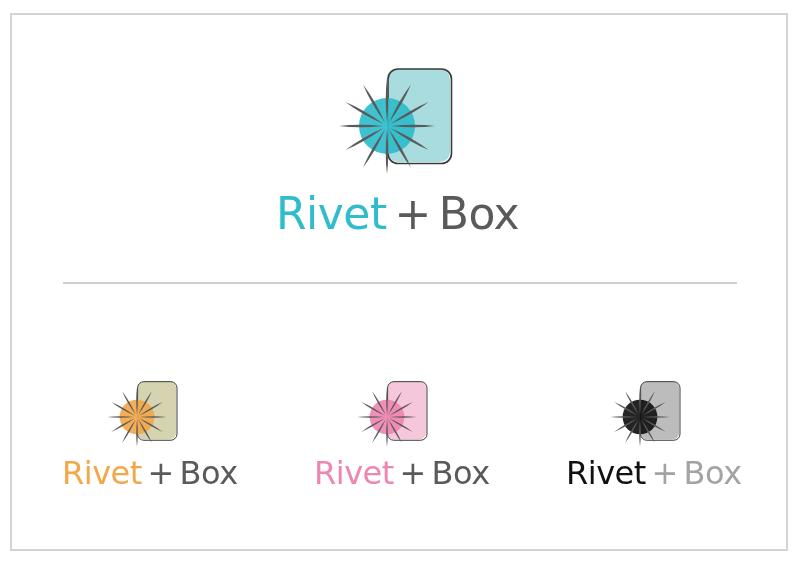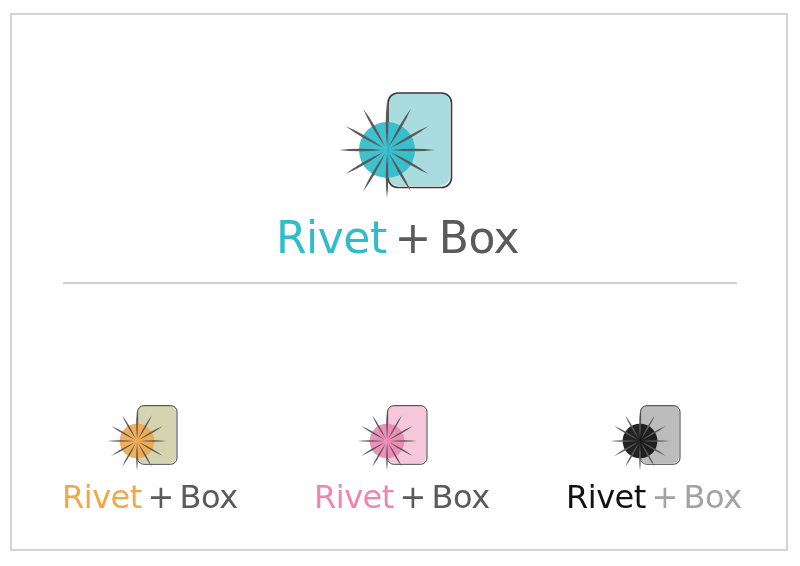--- a/index.html
+++ b/index.html
@@ -1,19 +1,19 @@
 <!DOCTYPE html>
 <html><head>
 <meta charset="utf-8">
 <style>
   html,body{margin:0;padding:0;background:#ffffff;}
   body{width:800px;height:566px;position:relative;overflow:hidden;font-family:"DejaVu Sans",sans-serif;}
   .frame{position:absolute;left:10px;top:13px;width:778px;height:538px;border:2px solid #d4d4d4;box-sizing:border-box;}
   .divider{position:absolute;left:63px;top:282px;width:674px;height:2px;background:#cfcfcf;}
-  .logo{position:absolute;margin-top:24px;}
+  .logo{position:absolute;}
   .logo svg{position:absolute;overflow:visible;}
   .wordmark{position:absolute;white-space:nowrap;font-family:"DejaVu Sans",sans-serif;letter-spacing:-0.5px;}
   .wordmark .plus{margin:0 0.18em;}
 </style>
 </head>
 <body>
 
 <div class="frame" style="border-color: rgb(212, 212, 212);"></div>
 
 <div class="logo" style="left:0;top:0;width:800px;height:260px;">

